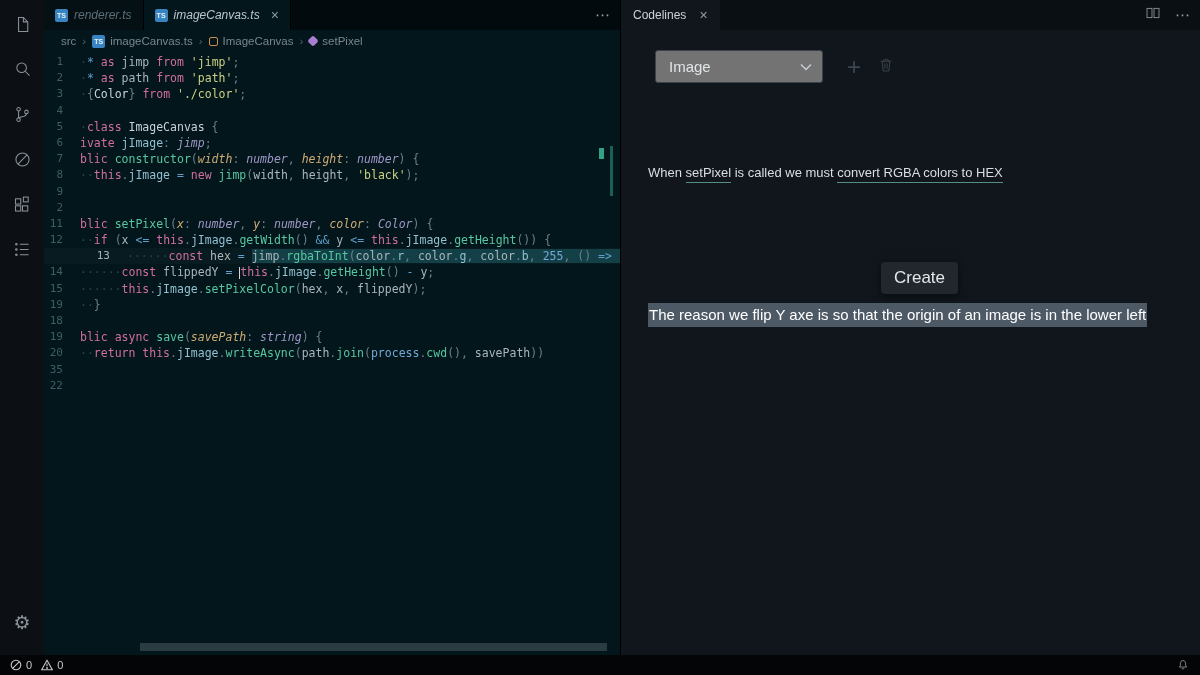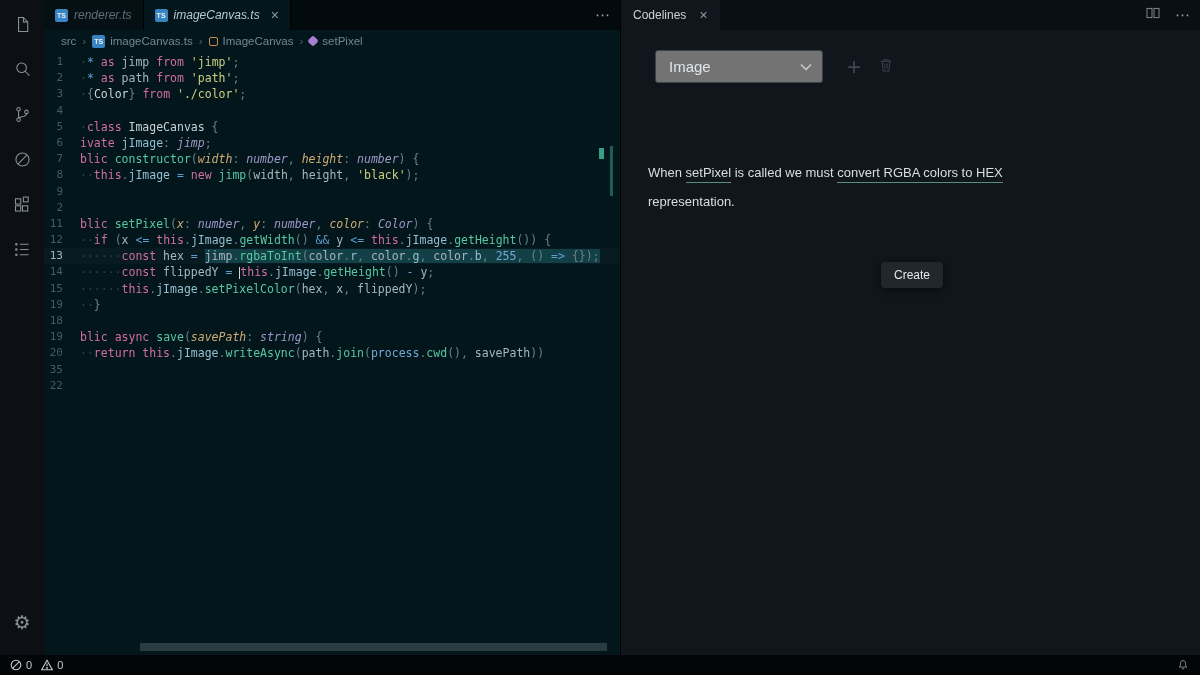--- a/index.html
+++ b/index.html
@@ -28,21 +28,21 @@
   .breadcrumb { height:22px; display:flex; align-items:center; gap:6px; padding-left:17px; font-size:11.5px; color:#79868d; flex-shrink:0; }
   .bc-item { cursor:pointer; display:flex; align-items:center; gap:5px; }
   .bc-sep { color:#526168; }
   .sym-class { width:9px; height:9px; border:1.5px solid #cf8d4e; border-radius:2px; }
   .sym-method { width:8px; height:8px; background:#a87fd0; border-radius:2px; transform:rotate(45deg); }
 
   .code-area { flex:1; position:relative; padding-top:2px; overflow:hidden; }
   .code-line { display:flex; height:16.2px; line-height:16.2px; font-family:"DejaVu Sans Mono", monospace; font-size:11.5px; white-space:pre; }
   .code-line.active { background:rgba(255,255,255,.025); }
   .gutter { width:36px; text-align:right; padding-right:17px; flex-shrink:0; color:#3f5d66; font-size:11px; }
-  .code-line.active .gutter { color:#9db6bc; }
+  .code-line.active .gutter { color:#9db6bc;margin-left:47px; }
   .code-text { flex:1; }
 
   .tk-kw{color:#d16e9e} .tk-str{color:#cbd082} .tk-fn{color:#57c7a1}
   .tk-ty{color:#9e97c6;font-style:italic} .tk-pa{color:#cfab74;font-style:italic}
   .tk-th{color:#d16e9e;} .tk-pr{color:#93bfd0}
   .tk-cls{color:#c9d2d7} .tk-pl{color:#a9b5bb} .tk-pu{color:#68808a}
   .tk-op{color:#5f9fd0} .tk-nu{color:#74a8d6} .tk-pkg{color:#74a8d6}
   .tk-ws{color:#27454d}
   .sel { background:rgba(34,110,120,.45); }
   .caret { display:inline-block; width:1px; height:12px; background:#d2d8db; vertical-align:middle; }
@@ -65,21 +65,21 @@
               display:flex; align-items:center; justify-content:space-between; padding:0 10px 0 13px; margin-left:7px; cursor:pointer; }
   .dd-label { font-size:15px; color:#e1e5e8; }
   .dropdown svg { stroke:#c8cdd2; fill:none; stroke-width:1.5; }
   .plus-btn { margin-left:24px; font-size:24px; color:#3e4751; font-weight:300; cursor:pointer; line-height:1; }
   .trash-btn { margin-left:16px; color:#3e4751; cursor:pointer; }
   .trash-btn svg { stroke:currentColor; fill:none; stroke-width:1.2; }
 
   .note1 { margin-top:75px; font-size:13px; color:#d9dee2; line-height:29px; width:470px; }
   .underlined { border-bottom:1px solid #55907f; padding-bottom:2px; }
   .tooltip { position:absolute; left:260px; top:232px; background:#21272d; border-radius:4px; padding:6px 13px;
-             font-size:12px; color:#e4e7ea; box-shadow:0 2px 8px rgba(0,0,0,.55); cursor:pointer; }
+             font-size:17px; color:#e4e7ea; box-shadow:0 2px 8px rgba(0,0,0,.55); cursor:pointer; }
   .note2 { position:absolute; left:27px; top:270px; font-size:15px; line-height:29.5px; width:540px; }
   .hl { background:rgba(128,148,164,.55); color:#fff; padding:3px 1px 4px; }
 
   
   .status-bar { height:20px; background:#030507; display:flex; align-items:center; justify-content:space-between;
                 padding:0 10px; color:#c5c9cc; font-size:11px; flex-shrink:0; }
   .sb-left { display:flex; align-items:center; gap:4px; cursor:pointer; }
   .sb-left svg, .sb-right svg { stroke:currentColor; fill:none; stroke-width:1.1; }
   .sb-count { margin-right:5px; }
   .sb-right { display:flex; align-items:center; cursor:pointer; }
@@ -233,26 +233,26 @@
                 <path d="M5 7h14"></path>
                 <path d="M9 7V5h6v2"></path>
                 <path d="M7 7l1 13h8l1-13"></path>
                 <path d="M10.5 10v7M13.5 10v7"></path>
               </svg>
           </span>
         </div>
 
         <div class="note1">
             <div><span>When </span><span class="underlined">setPixel</span><span> is called we must </span><span class="underlined">convert RGBA colors to HEX </span></div>
-            <div><span>representation.</span></div>
           </div>
 
         <div class="tooltip">Create</div>
 
         <div class="note2">
+            <div><span class="hl">The reason we flip Y axe is so that the origin of an image is in the lower left </span></div>
           </div>
       </div>
     </div>
   </div>
 
   <div class="status-bar">
     <div class="sb-left">
       <svg width="12" height="12" viewBox="0 0 12 12">
           <circle cx="6" cy="6" r="4.8"></circle>
           <path d="M2.6 9.4L9.4 2.6"></path>

